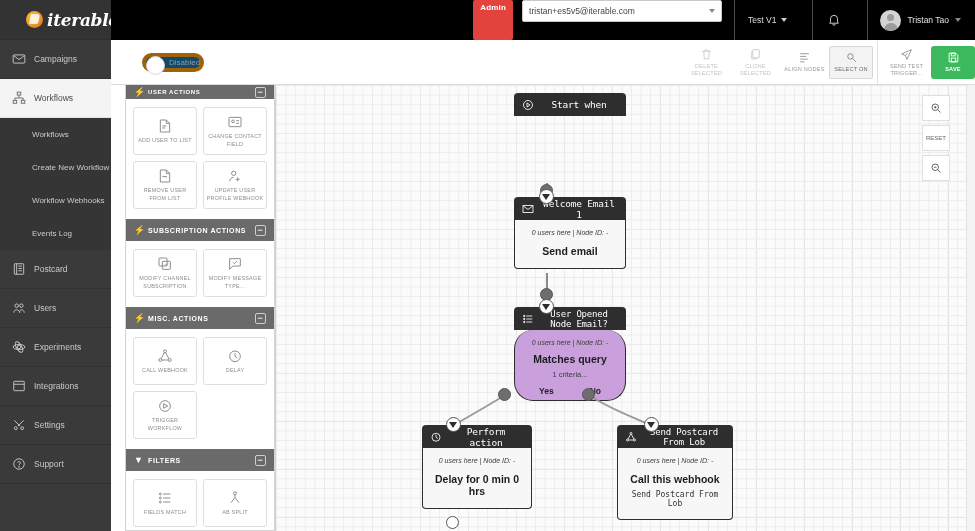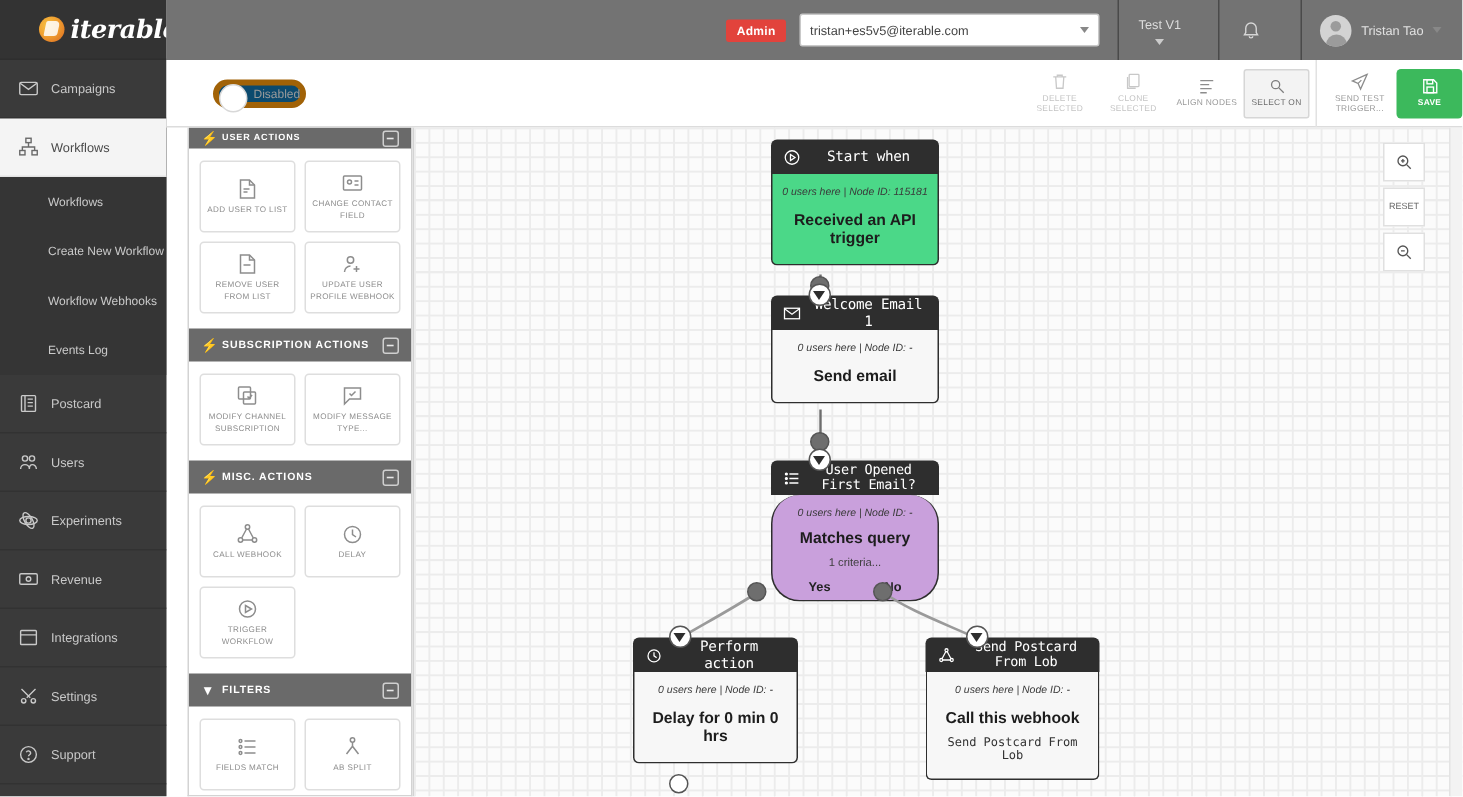--- a/index.html
+++ b/index.html
@@ -49,41 +49,41 @@
     background: #353535; padding: 0;
   }
   .nav-subitem {
     display: flex; align-items: center; height: 33px; padding-left: 32px;
     font-size: 8px; color: #cacaca; cursor: pointer;
   }
 
   
   .topbar {
     position: absolute; left: 111px; top: 0; width: 864px; height: 40px;
-    background: #737373; display: flex; align-items: center;
+    background: #000000; display: flex; 
     justify-content: flex-end; padding-right: 8px;
   }
   .admin-badge {
     background: #e2433c; color: #fff; font-size: 8px; font-weight: bold;
     padding: 3px 7px; border-radius: 2px; margin-right: 9px; letter-spacing:.2px;
   }
   .account-select {
     width: 200px; height: 22px; background: #fff; border: 1px solid #c9c9c9;
     border-radius: 2px; display: flex; align-items: center;
     padding: 0 6px; font-size: 8.5px; color: #444; cursor: pointer;
   }
   .account-select .asv { flex: 1; overflow: hidden; white-space: nowrap; }
   .caret-dn {
     width: 0; height: 0; border-left: 3.5px solid transparent;
     border-right: 3.5px solid transparent; border-top: 4px solid #888;
   }
   .tb-divider { width: 1px; height: 40px; background: #4a4a4a; margin: 0 0 0 12px; }
   .project-sel {
     display: flex; align-items: center; gap: 5px; color: #ddd; font-size: 8.5px;
-    padding: 0 13px; cursor: pointer; flex-direction: column;
+    padding: 0 13px; cursor: pointer;
   }
   .project-sel .caret-dn { border-top-color: #ccc; }
   .bell-btn {
     padding: 0 14px; cursor: pointer; display: flex; align-items: center;
   }
   .bell-btn svg { width: 14px; height: 14px; }
   .user-box {
     display: flex; align-items: center; gap: 6px; padding: 0 6px 0 12px;
     color: #e2e2e2; font-size: 8.5px; cursor: pointer;
   }
@@ -321,29 +321,20 @@
       <span class="ni-icon">
         <svg viewBox="0 0 24 24" fill="none" stroke="#c9c9c9" stroke-width="1.6">
             <circle cx="12" cy="12" r="3"></circle>
             <ellipse cx="12" cy="12" rx="10" ry="4.5"></ellipse>
             <ellipse cx="12" cy="12" rx="10" ry="4.5" transform="rotate(60 12 12)"></ellipse>
           </svg>
       </span>
       <span>Experiments</span>
     </div>
 
-    <div class="nav-item">
-      <span class="ni-icon">
-        <svg viewBox="0 0 24 24" fill="none" stroke="#c9c9c9" stroke-width="1.6">
-            <rect x="2" y="6" width="20" height="12" rx="1.5"></rect>
-            <circle cx="12" cy="12" r="2.6"></circle>
-          </svg>
-      </span>
-      <span>Revenue</span>
-    </div>
 
     <div class="nav-item">
       <span class="ni-icon">
         <svg viewBox="0 0 24 24" fill="none" stroke="#c9c9c9" stroke-width="1.6">
             <rect x="3" y="4" width="18" height="16" rx="1"></rect>
             <path d="M3 9h18"></path>
           </svg>
       </span>
       <span>Integrations</span>
     </div>
@@ -584,24 +575,20 @@
 
     <div class="wf-node" style="left:190px; top:8px; width:160px;">
       <div class="node-head">
         <span class="nh-icon">
           <svg viewBox="0 0 24 24" fill="none" stroke="#fff" stroke-width="1.7">
               <circle cx="12" cy="12" r="9"></circle>
               <path d="M10 8l6 4-6 4z"></path>
             </svg>
         </span>
         <span class="nh-title">Start when</span>
-      </div>
-      <div class="node-body green">
-        <div class="node-meta">0 users here | Node ID: 115181</div>
-        <div class="node-main">Received an API trigger</div>
       </div>
       <span class="port filled" style="left:73.5px; top:91px;"></span>
     </div>
 
     <div class="wf-node" style="left:190px; top:112px; width:160px;">
       <span class="port-arrow" style="left:72.5px; top:-8px;"></span>
       <div class="node-head">
         <span class="nh-icon">
           <svg viewBox="0 0 24 24" fill="none" stroke="#fff" stroke-width="1.7">
               <rect x="2" y="5" width="20" height="14"></rect>
@@ -621,21 +608,21 @@
       <span class="port-arrow" style="left:72.5px; top:-8px;"></span>
       <div class="node-head">
         <span class="nh-icon">
           <svg viewBox="0 0 24 24" fill="none" stroke="#fff" stroke-width="1.7">
               <circle cx="4.5" cy="6" r="1.3" fill="#fff"></circle>
               <circle cx="4.5" cy="12" r="1.3" fill="#fff"></circle>
               <circle cx="4.5" cy="18" r="1.3" fill="#fff"></circle>
               <path d="M8.5 6h12M8.5 12h12M8.5 18h12"></path>
             </svg>
         </span>
-        <span class="nh-title" style="font-size:9px;">User Opened First Email?</span>
+        <span class="nh-title" style="font-size:9px;">User Opened Node Email?</span>
       </div>
       <div class="node-body purple" style="padding-bottom:4px;">
         <div class="node-meta" style="margin-bottom:7px;">0 users here | Node ID: -</div>
         <div class="node-main">Matches query</div>
         <div class="node-criteria">1 criteria...</div>
         <div class="branch-row">
           <span>Yes</span>
           <span>No</span>
         </div>
       </div>

